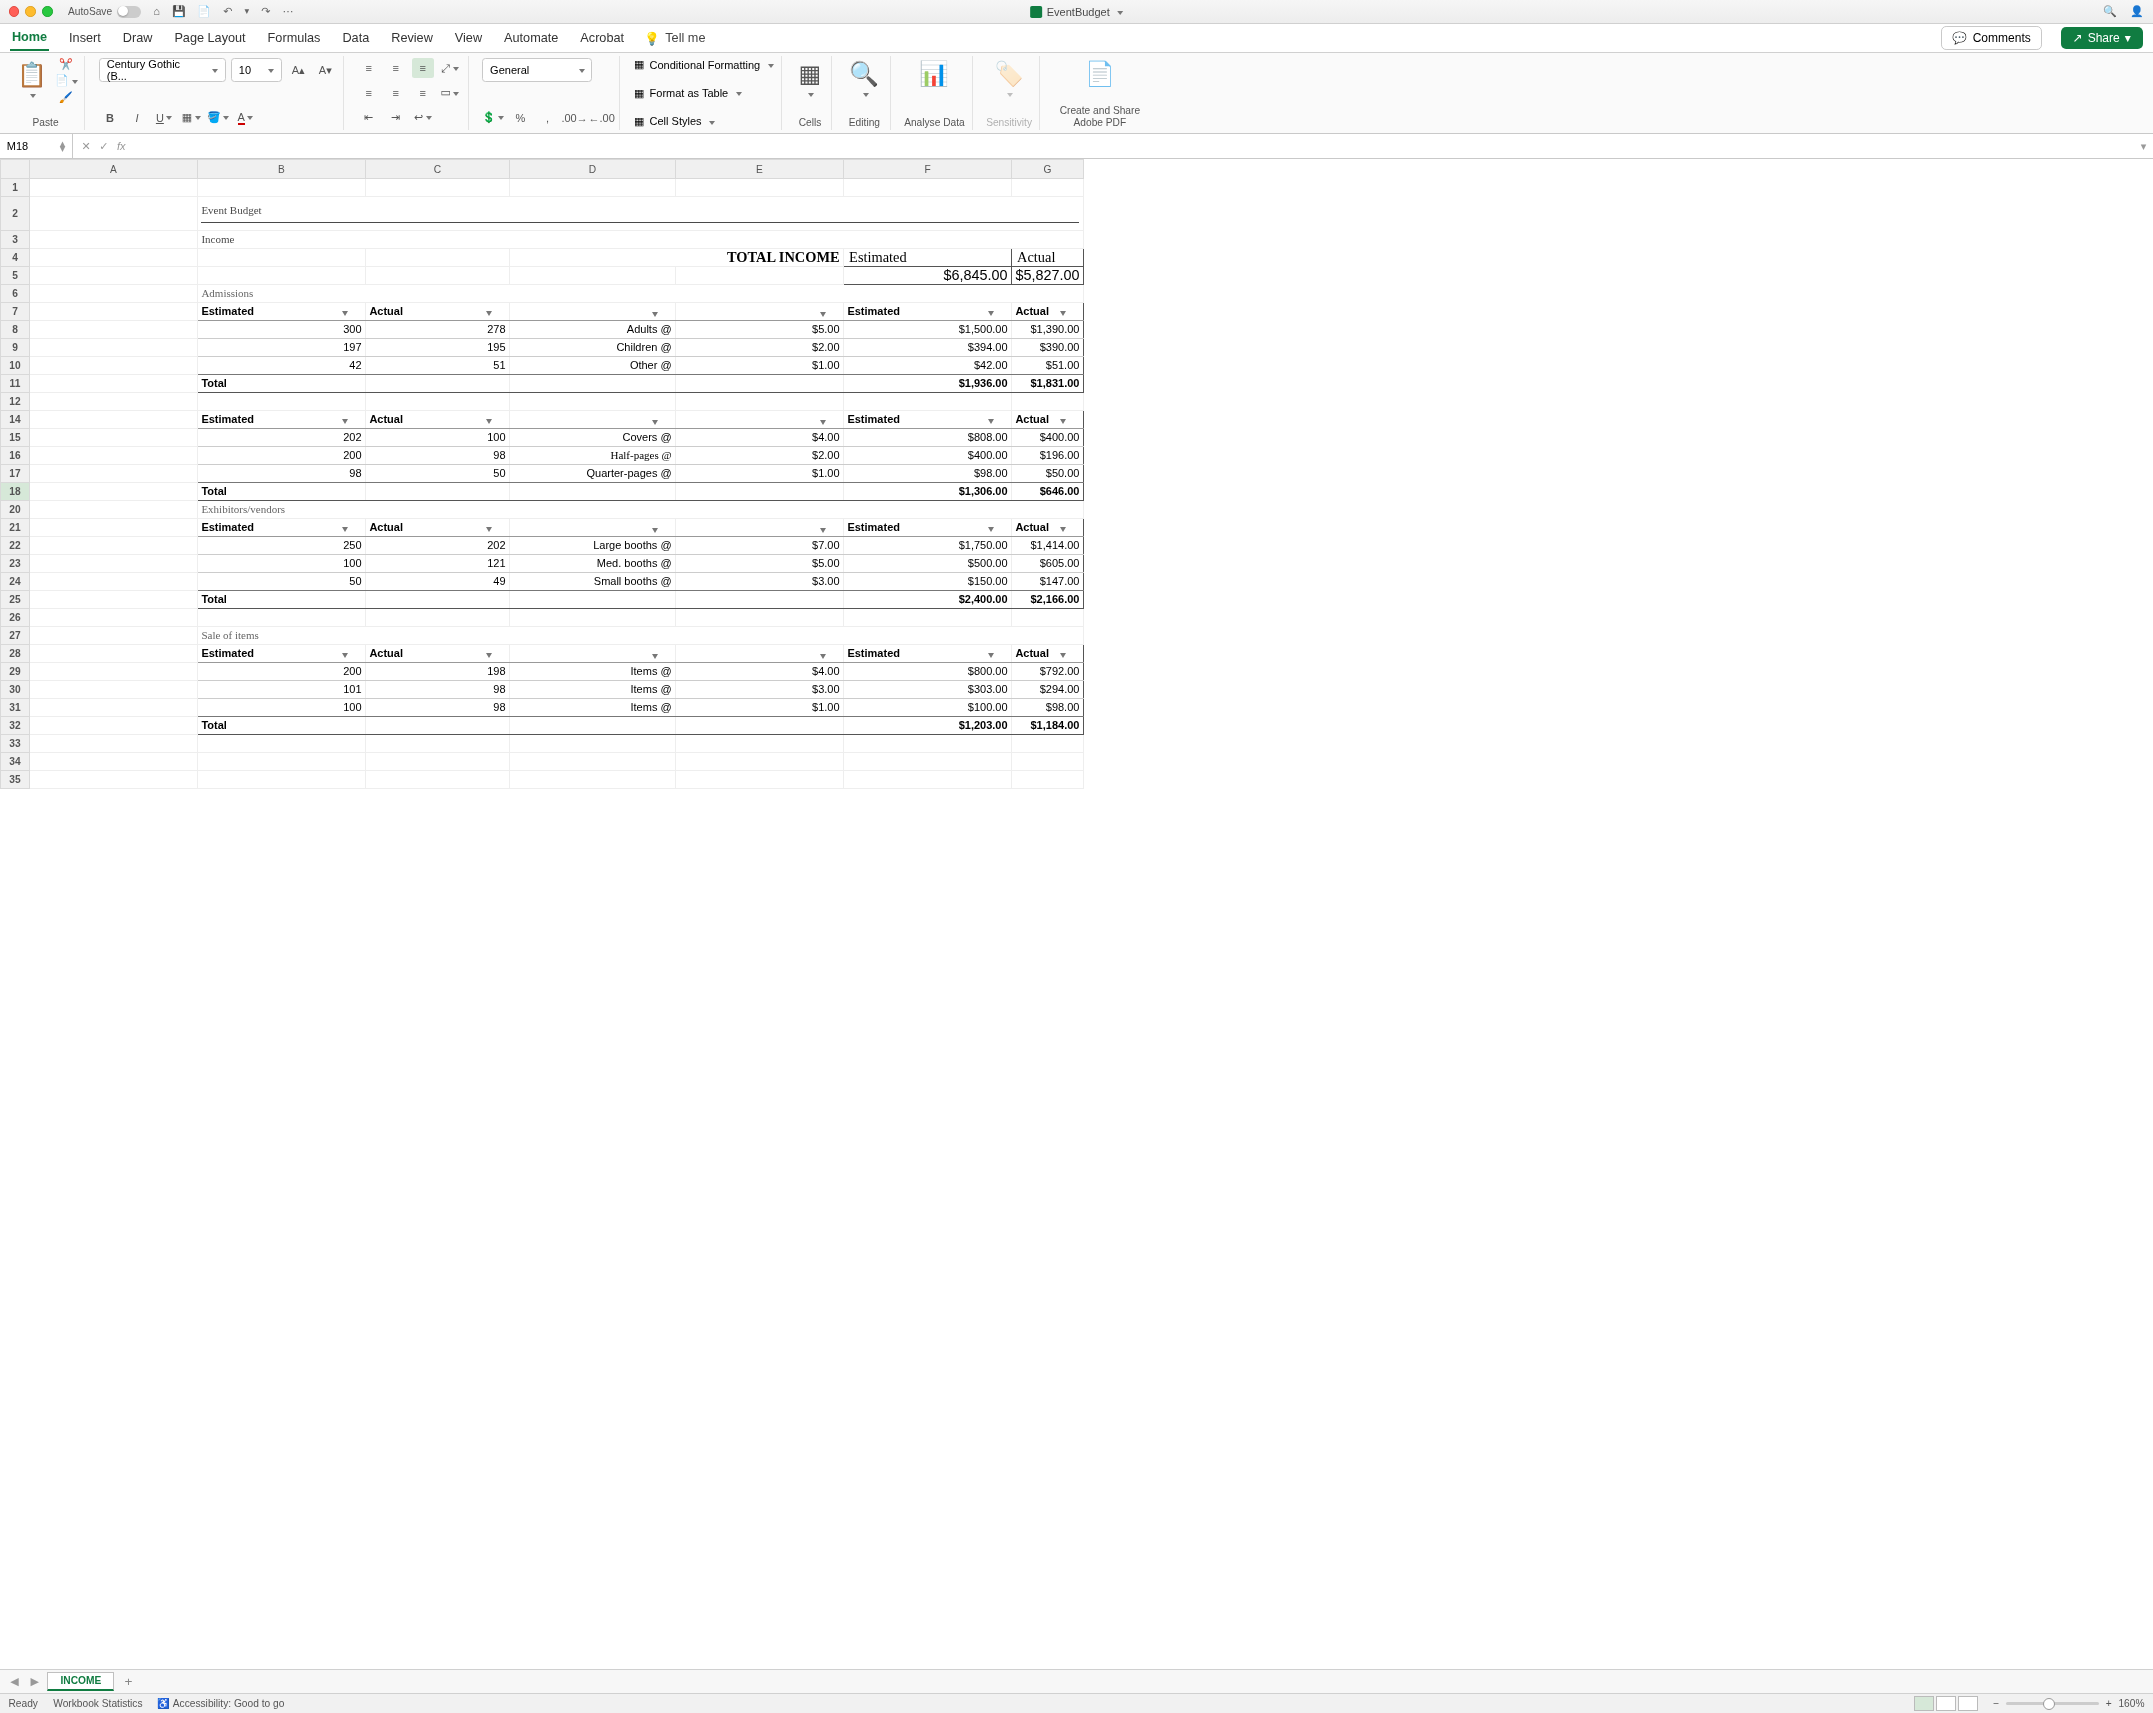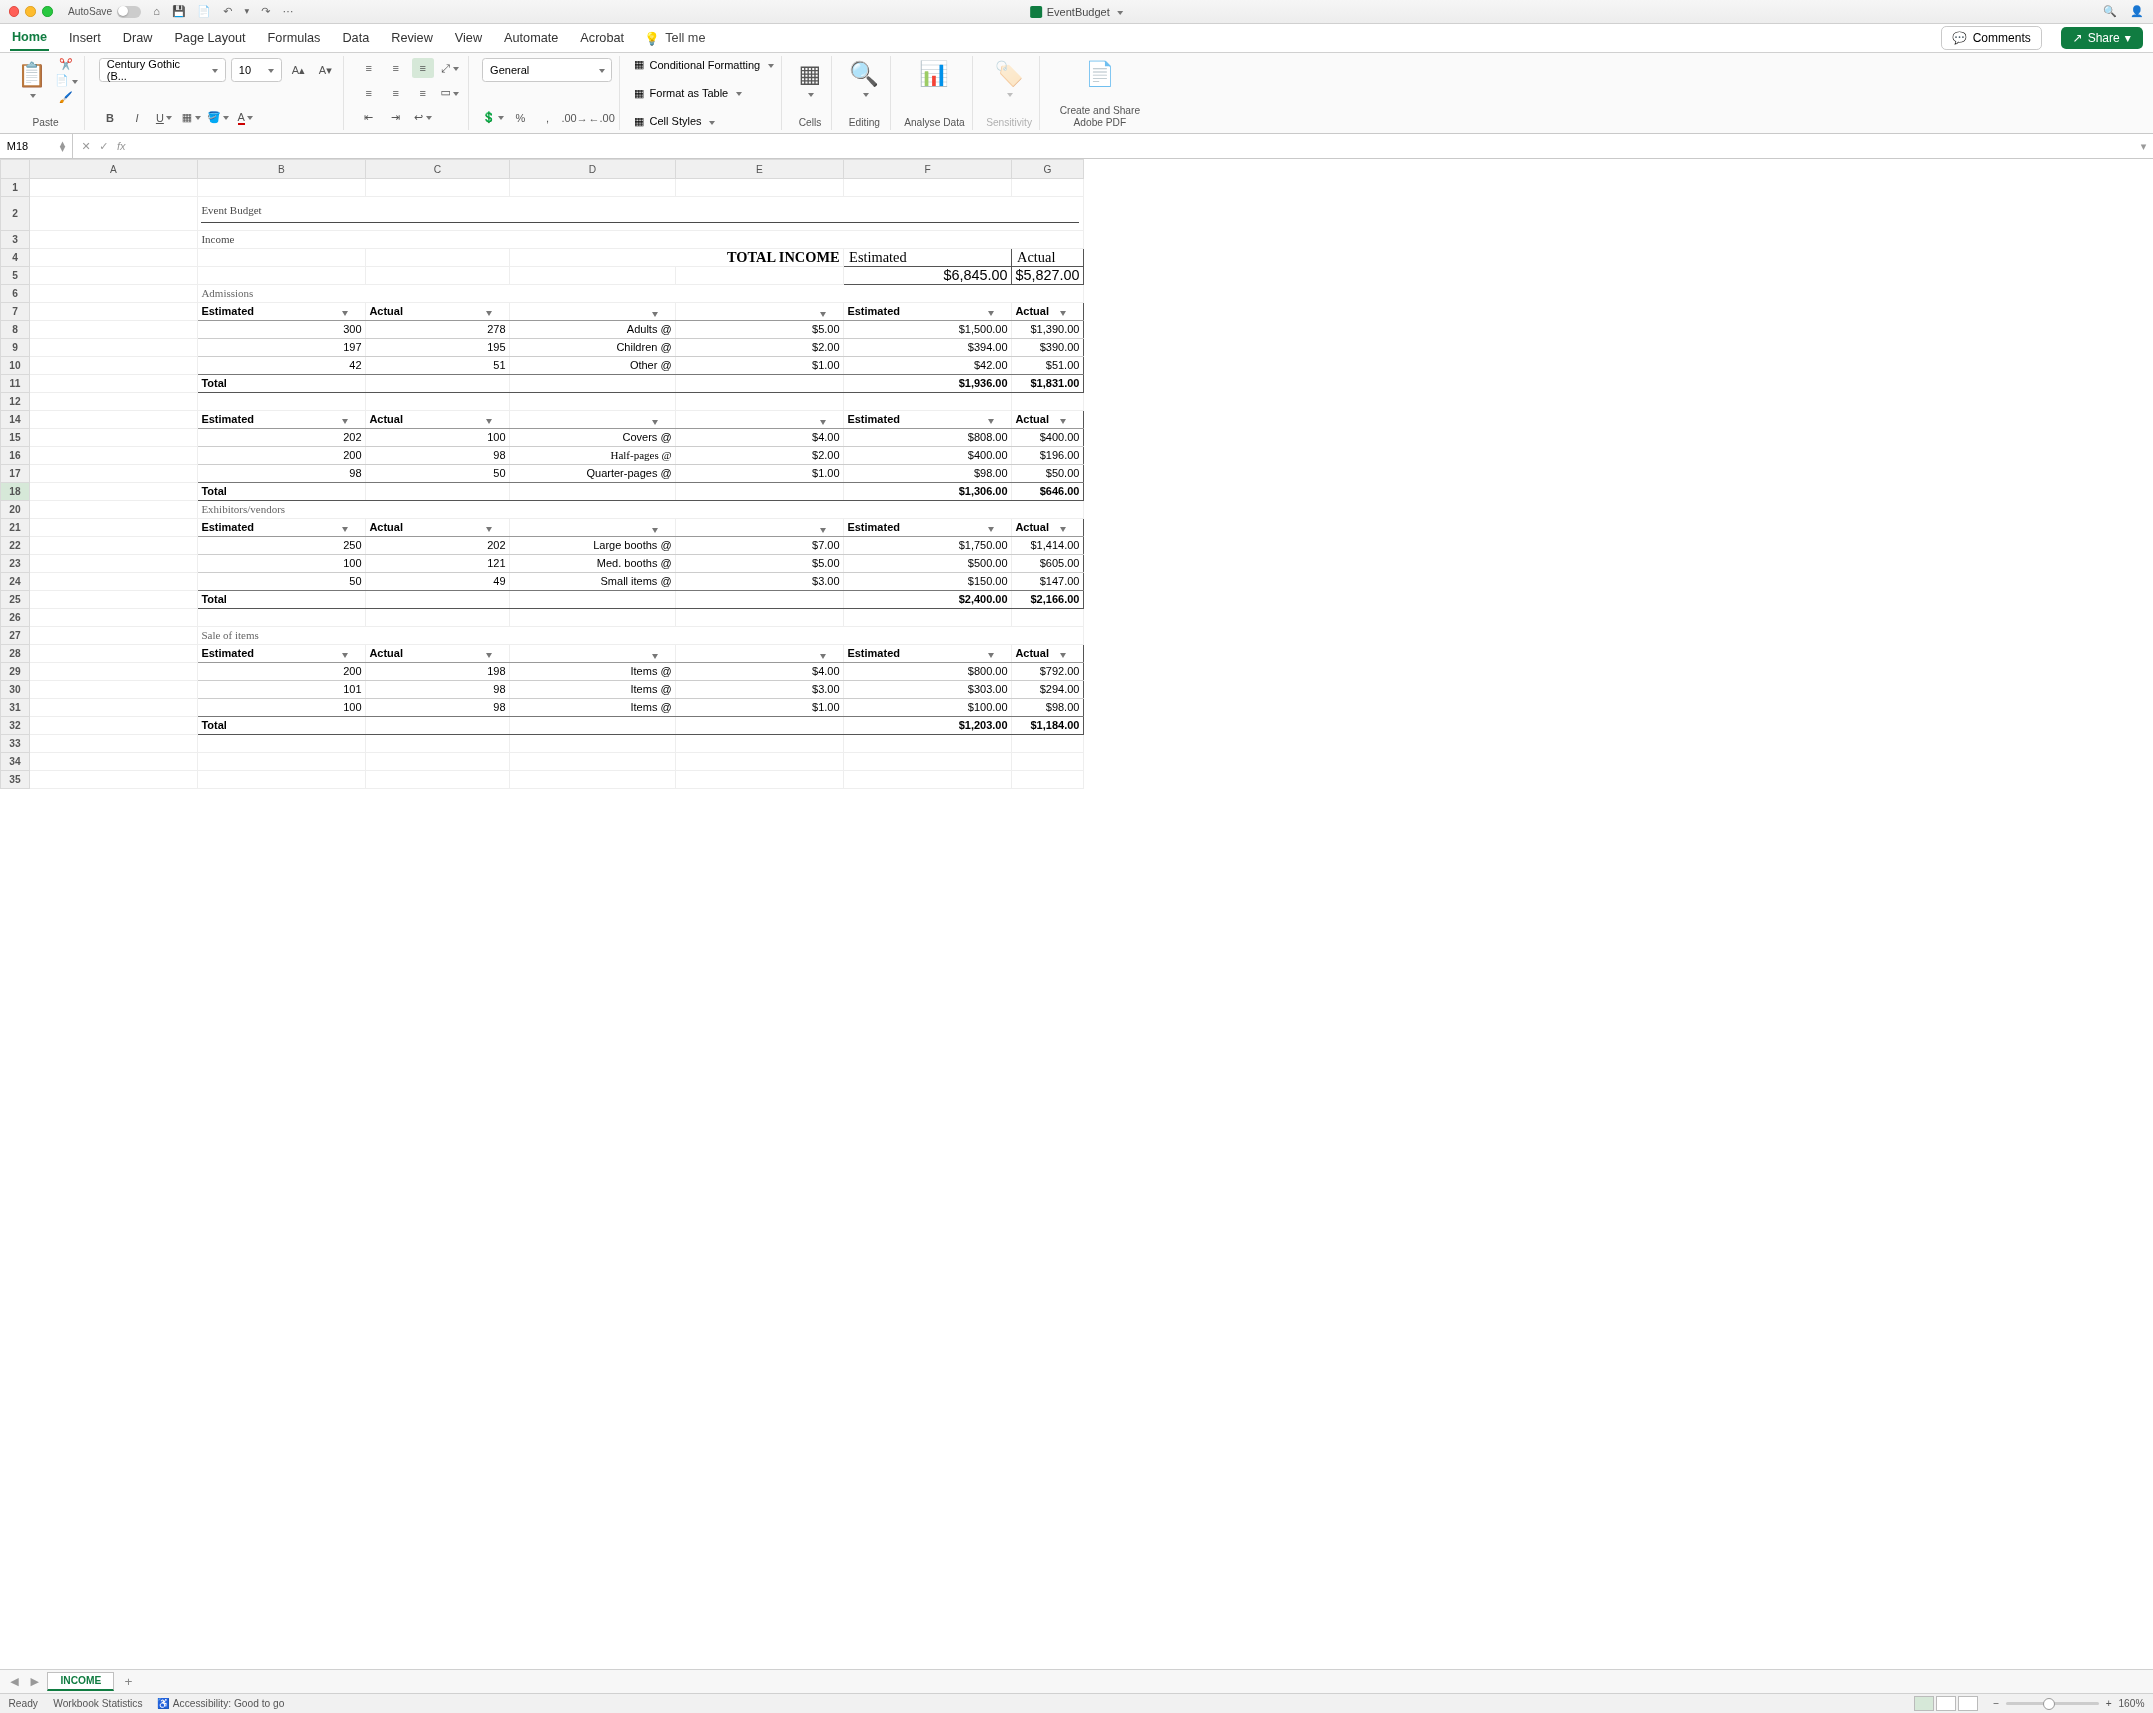--- a/index.html
+++ b/index.html
@@ -205,21 +205,21 @@
     </div>
     <div class="row">
       <span class="iconbtn">⇤</span>
       <span class="iconbtn">⇥</span>
       <span class="iconbtn">↩<span class="mini chev"></span></span>
     </div>
   </div>
 
   <div class="rgroup">
     <div class="row">
-      <div class="dropdown-box" style="width:130px">
+      <div class="dropdown-box" style="width:110px">
         <span>General</span>
           <span class="chev"></span>
       </div>
     </div>
     <div class="row">
       <span class="iconbtn">💲<span class="mini chev"></span></span>
       <span class="iconbtn">%</span>
       <span class="iconbtn">,</span>
       <span class="iconbtn">.00→</span>
       <span class="iconbtn">←.00</span>
@@ -521,21 +521,21 @@
           <td class="cell cg ralign" style="border-bottom:0.8px solid #ccc;">Med. booths @</td>
           <td class="cell cg ralign" style="border-bottom:0.8px solid #ccc;">$5.00</td>
           <td class="cell cg ralign" style="border-bottom:0.8px solid #ccc;">$500.00</td>
           <td class="cell cg ralign" style="border-bottom:0.8px solid #ccc;border-right:1.3px solid #555;">$605.00</td>
         </tr>
         <tr>
           <th class="rowhdr">24</th>
           <td class="cell"></td>
           <td class="cell cg ralign" style="border-bottom:0.8px solid #ccc;border-left:1.3px solid #555;border-bottom:0.8px solid #777;">50</td>
           <td class="cell cg ralign" style="border-bottom:0.8px solid #ccc;border-bottom:0.8px solid #777;">49</td>
-          <td class="cell cg ralign" style="border-bottom:0.8px solid #ccc;border-bottom:0.8px solid #777;">Small items @</td>
+          <td class="cell cg ralign" style="border-bottom:0.8px solid #ccc;border-bottom:0.8px solid #777;">Small booths @</td>
           <td class="cell cg ralign" style="border-bottom:0.8px solid #ccc;border-bottom:0.8px solid #777;">$3.00</td>
           <td class="cell cg ralign" style="border-bottom:0.8px solid #ccc;border-bottom:0.8px solid #777;">$150.00</td>
           <td class="cell cg ralign" style="border-bottom:0.8px solid #ccc;border-right:1.3px solid #555;border-bottom:0.8px solid #777;">$147.00</td>
         </tr>
         <tr>
           <th class="rowhdr">25</th>
           <td class="cell"></td>
           <td class="cell cg bold" style="border-top:1.7px solid #666;border-bottom:1.7px solid #555;border-left:1.3px solid #555;">Total</td>
           <td class="cell" style="border-top:1.7px solid #666;border-bottom:1.7px solid #555;"></td>
           <td class="cell" style="border-top:1.7px solid #666;border-bottom:1.7px solid #555;"></td>

